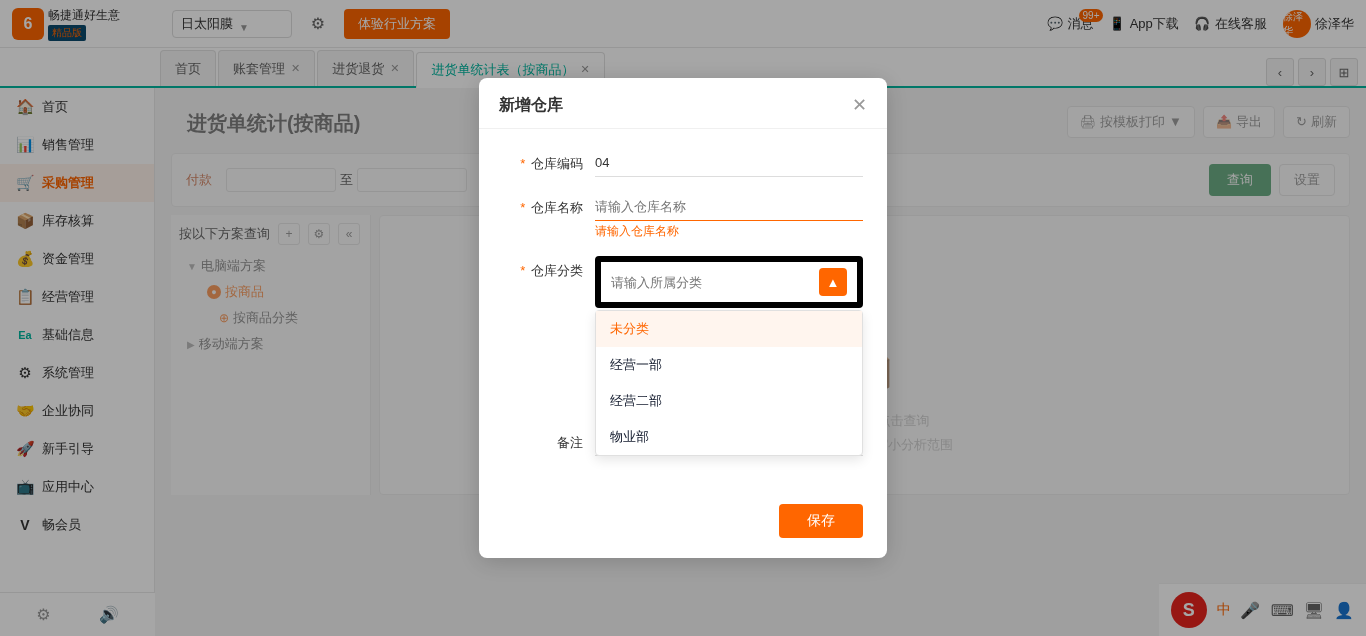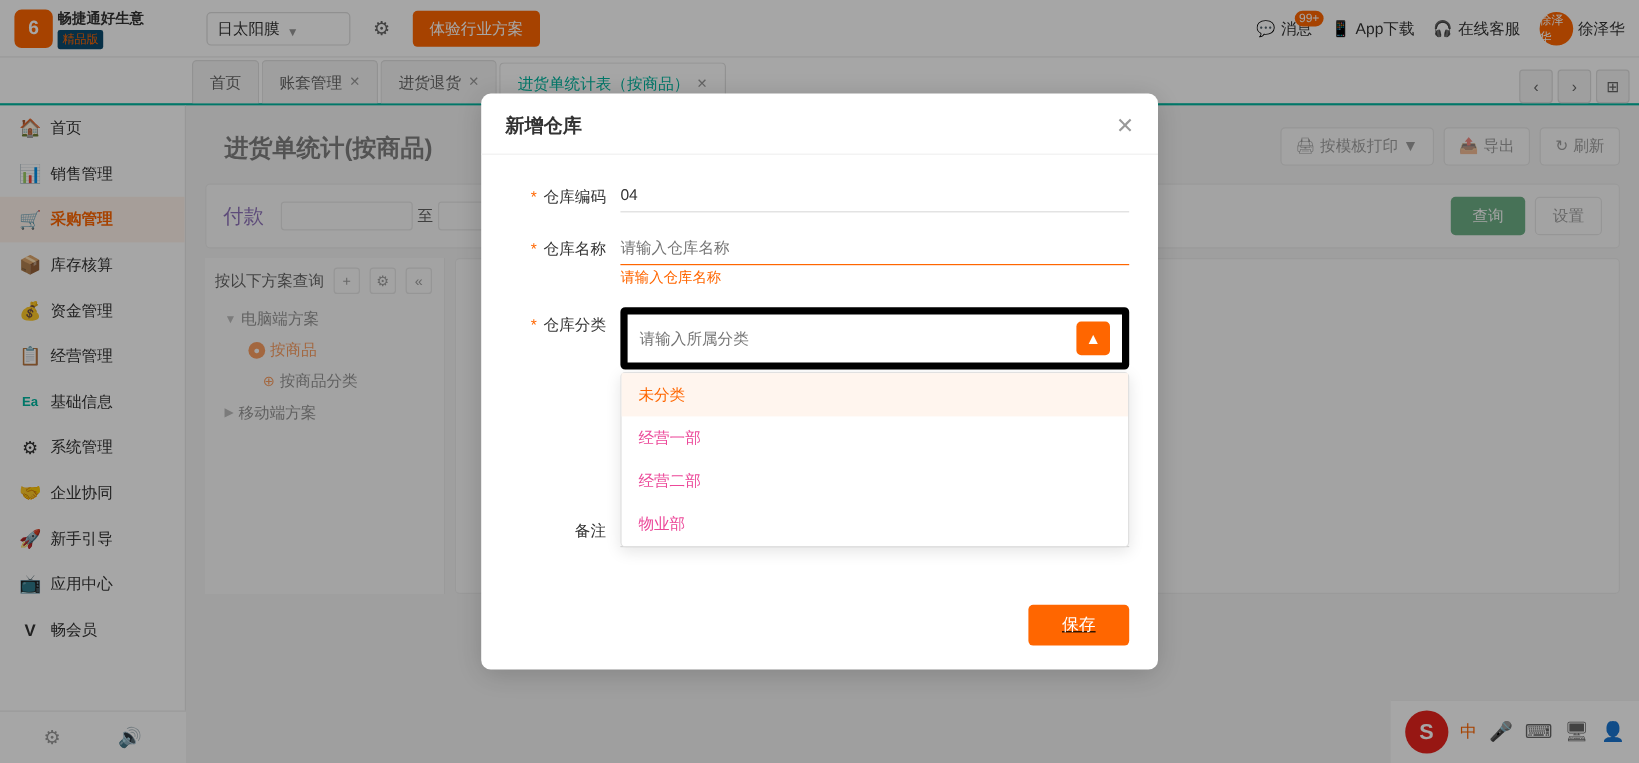--- a/index.html
+++ b/index.html
@@ -214,21 +214,21 @@
       background: rgba(0,0,0,0.35);
       z-index: 100;
       display: flex; align-items: center; justify-content: center;
     }
 
     
     .modal {
       background: #fff;
       border-radius: 8px;
       box-shadow: 0 4px 24px rgba(0,0,0,0.18);
-      width: 564px;
+      width: 408px;
       padding: 0;
       position: relative;
       z-index: 101;
     }
     .modal-header {
       padding: 16px 20px 12px;
       border-bottom: 1px solid #f0f0f0;
       display: flex; align-items: center; justify-content: space-between;
     }
     .modal-title { font-size: 16px; font-weight: bold; color: #333; }
@@ -285,28 +285,27 @@
       border: 1px solid #e0e0e0;
       border-radius: 4px;
       box-shadow: 0 4px 12px rgba(0,0,0,0.1);
       z-index: 200;
       margin-top: 2px;
     }
     .dropdown-item {
       padding: 9px 14px;
       font-size: 13px;
       cursor: pointer;
-      color: #ec4899;
+      color: #0f172a;
     }
     .dropdown-item.selected { background: #fff5ee; color: #f60; }
     .modal-footer {
       padding: 12px 24px 20px;
       display: flex; justify-content: flex-end;
       gap: 10px;
-      text-decoration: underline;
     }
     .btn-save {
       background: #f60;
       color: white; border: none;
       border-radius: 4px;
       padding: 8px 28px;
       cursor: pointer; font-size: 14px;
     }
 
     
@@ -358,21 +357,21 @@
       padding: 8px;
     }
   </style>
 </head>
 <body>
 
 <div class="top-header">
   <div class="logo-area">
     <div class="logo-icon">6</div>
     <div>
-      <div style="font-size:12px;font-weight:bold;color:#333">畅捷通好生意</div>
+      <div style="font-size:12px;font-weight:normal;color:#333">畅捷通好生意</div>
       <div style="font-size:10px;color:#f60;background:#0c4a6e;padding:1px 4px;border-radius:2px;display:inline-block">精品版</div>
     </div>
   </div>
 
   <div class="header-select">
     <span>日太阳膜</span>
     <span class="chevron">▼</span>
   </div>
 
   <div class="header-gear">⚙</div>
@@ -498,21 +497,21 @@
             <span>导出</span>
           </div>
           <div class="action-btn">
             <span>↻</span>
             <span>刷新</span>
           </div>
         </div>
       </div>
 
       <div style="background:#fff; margin:4px 16px; border-radius:4px; border:1px solid #e8e8e8; padding:10px 14px; display:flex; align-items:center; gap:14px; flex-wrap:wrap;">
-        <span style="font-size:17px;color:#4c1d95;">付款</span>
+        <span style="font-size:13px;color:#c2410c;">付款</span>
         <div style="display:flex; gap:4px; align-items:center;">
           <input type="text" style="border: 1px solid rgb(221, 221, 221); border-radius: 3px; padding: 4px 8px; font-size: 12px; width: 110px; outline: none;">
           <span>至</span>
           <input type="text" style="border: 1px solid rgb(221, 221, 221); border-radius: 3px; padding: 4px 8px; font-size: 12px; width: 110px; outline: none;">
         </div>
         <span style="font-size:13px;color:#666;">单据状态</span>
         <div style="border:1px solid #ddd; border-radius:3px; padding:4px 20px 4px 8px; font-size:12px; width:120px; cursor:pointer; position:relative;">
           <span></span>
           <span style="position:absolute;right:6px;top:5px;color:#999;font-size:10px;">▼</span>
         </div>

